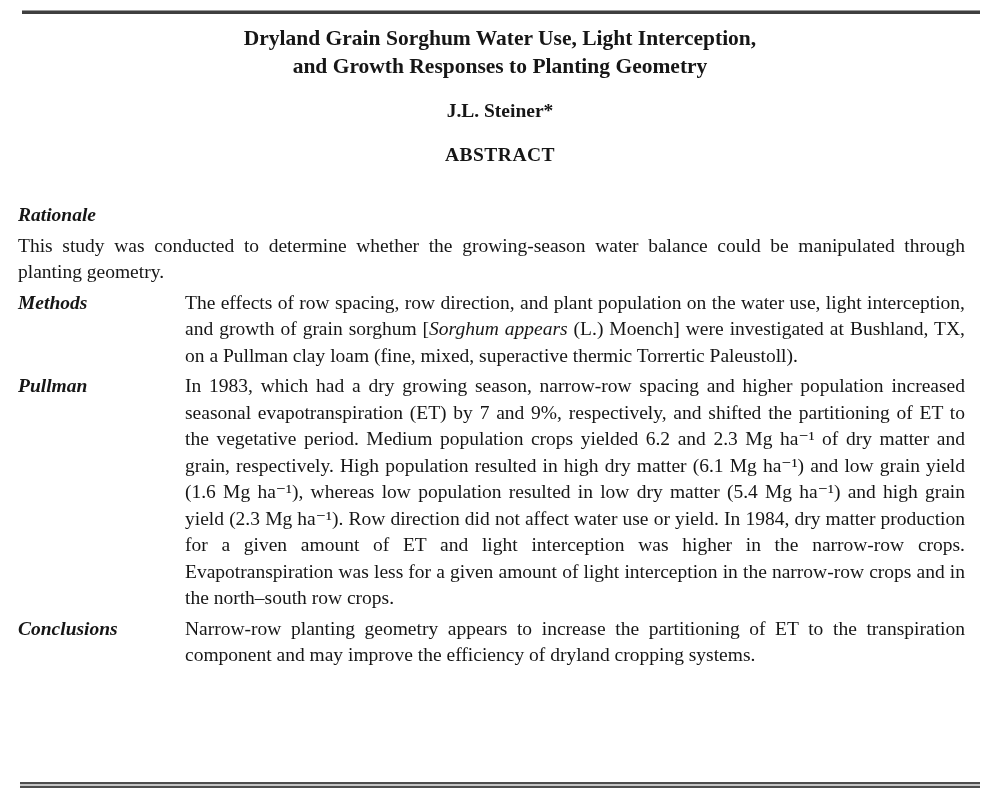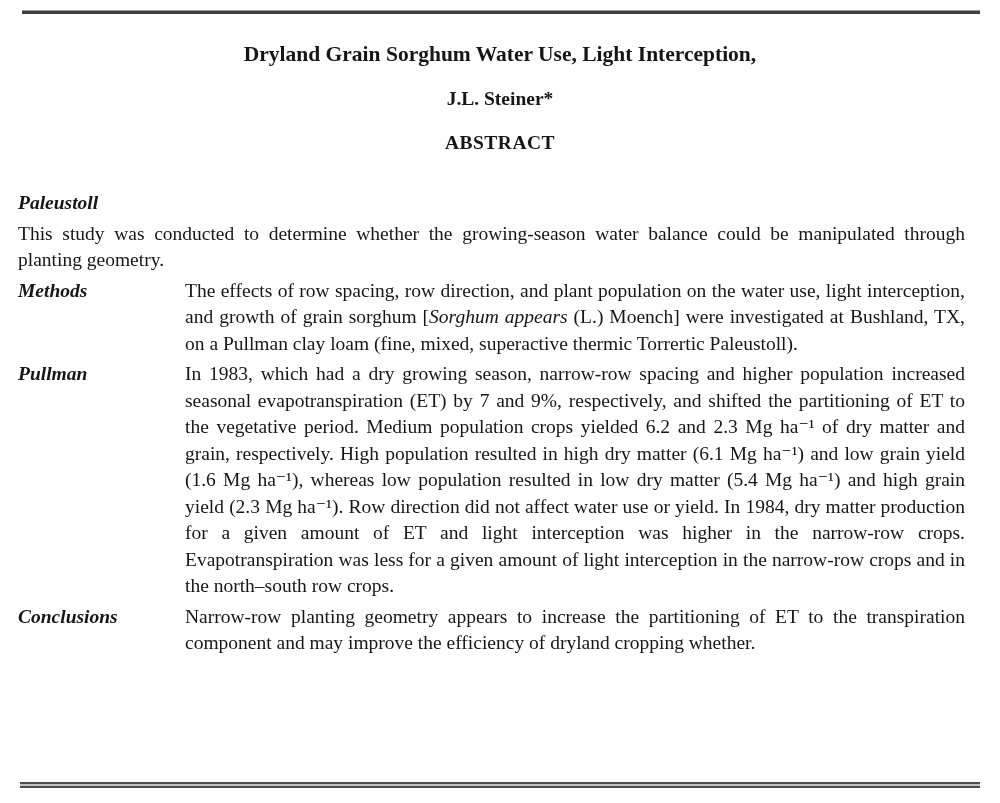--- a/index.html
+++ b/index.html
@@ -17,21 +17,21 @@
     top: 10px; left: 22px; right: 20px;
     height: 4px;
     background: linear-gradient(to bottom, #9a9a9a 0, #9a9a9a 1px, #3f3f3f 1px, #3f3f3f 4px);
   }
   .rule-bottom {
     position: absolute;
     top: 782px; left: 20px; right: 20px;
     height: 6px;
     background: linear-gradient(to bottom, #4d4d4d 0, #4d4d4d 2px, #c4c4c4 2px, #c4c4c4 4px, #4d4d4d 4px, #4d4d4d 6px);
   }
-  .header { text-align: center; padding-top: 40px; }
+  .header { text-align: center; padding-top: 24px; }
   .title {
     font-size: 21.5px;
     font-weight: bold;
     line-height: 28px;
   }
   .author {
     margin-top: 17px;
     font-size: 19.5px;
     font-weight: bold;
     line-height: 27px;
@@ -70,47 +70,48 @@
 </head>
 <body>
 
 <div class="page">
 
   <div class="rule-top"></div>
 
   <div class="header">
     <div class="title">
       <div>Dryland Grain Sorghum Water Use, Light Interception,</div>
+      <div>and Growth Responses to Planting Geometry</div>
     </div>
     <div class="author">J.L. Steiner*</div>
     <div class="abstract-heading">ABSTRACT</div>
   </div>
 
   <div class="sections">
 
     <div class="section-row">
-      <div class="section-label">Paleustoll</div>
+      <div class="section-label">Rationale</div>
     </div>
 
     <div class="section-row">
       <div class="section-body"><span>This study was conducted to determine whether the growing-season water balance could be manipulated through planting geometry.</span></div>
     </div>
 
     <div class="section-row">
       <div class="section-label">Methods</div>
       <div class="section-body"><span>The effects of row spacing, row direction, and plant population on the water use, light interception, and growth of grain sorghum [</span><span class="it">Sorghum appears</span><span> (L.) Moench] were investigated at Bushland, TX, on a Pullman clay loam (fine, mixed, superactive thermic Torrertic Paleustoll).</span></div>
     </div>
 
     <div class="section-row">
       <div class="section-label">Pullman</div>
       <div class="section-body"><span>In 1983, which had a dry growing season, narrow-row spacing and higher population increased seasonal evapotranspiration (ET) by 7 and 9%, respectively, and shifted the partitioning of ET to the vegetative period. Medium population crops yielded 6.2 and 2.3 Mg ha⁻¹ of dry matter and grain, respectively. High population resulted in high dry matter (6.1 Mg ha⁻¹) and low grain yield (1.6 Mg ha⁻¹), whereas low population resulted in low dry matter (5.4 Mg ha⁻¹) and high grain yield (2.3 Mg ha⁻¹). Row direction did not affect water use or yield. In 1984, dry matter production for a given amount of ET and light interception was higher in the narrow-row crops. Evapotranspiration was less for a given amount of light interception in the narrow-row crops and in the north–south row crops.</span></div>
     </div>
 
     <div class="section-row">
       <div class="section-label">Conclusions</div>
-      <div class="section-body"><span>Narrow-row planting geometry appears to increase the partitioning of ET to the transpiration component and may improve the efficiency of dryland cropping whether.</span></div>
+      <div class="section-body"><span>Narrow-row planting geometry appears to increase the partitioning of ET to the transpiration component and may improve the efficiency of dryland cropping systems.</span></div>
     </div>
 
   </div>
 
   <div class="rule-bottom"></div>
 
 </div>
 
 </body></html>

